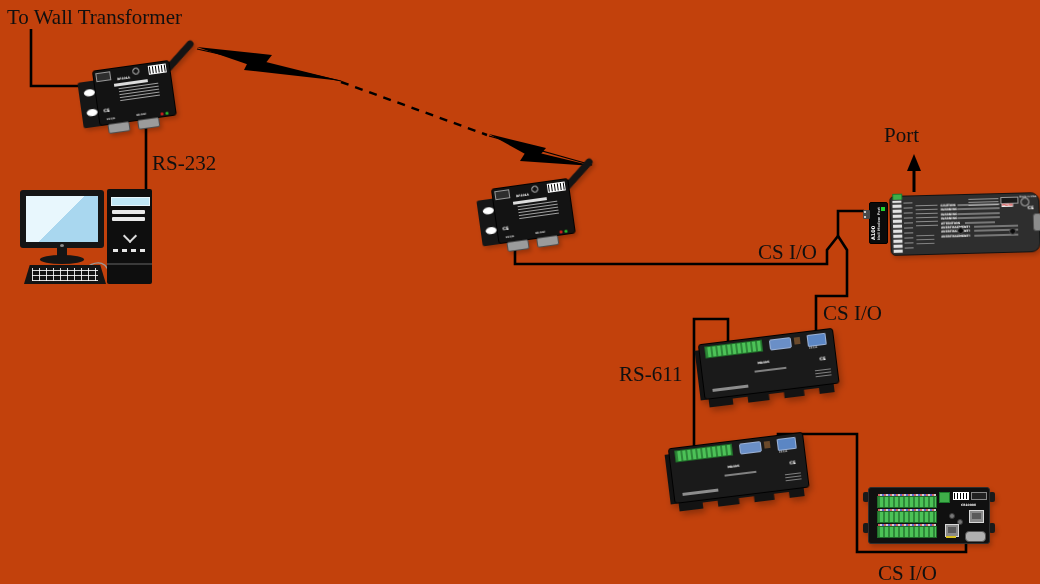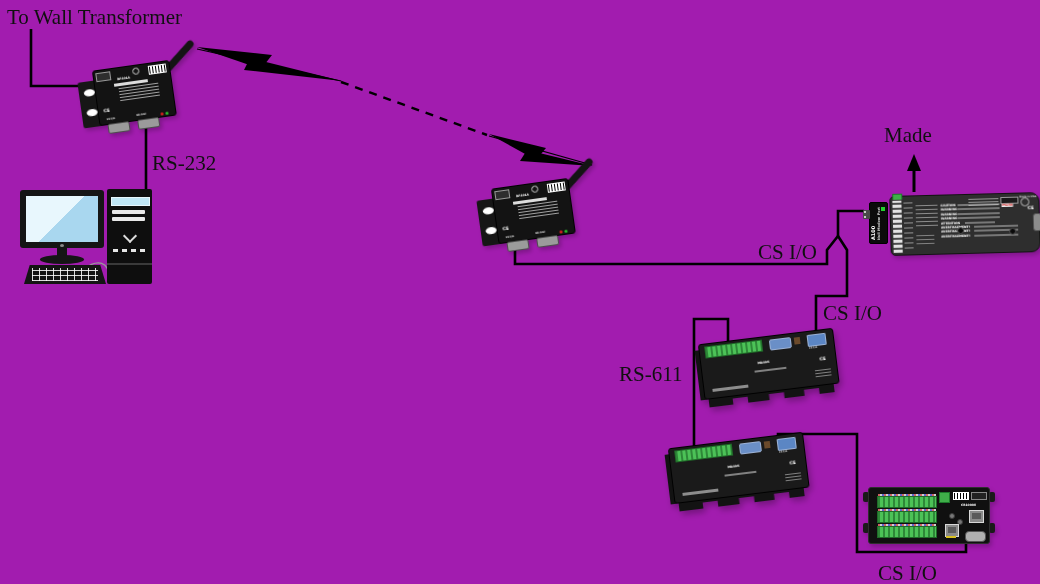--- a/index.html
+++ b/index.html
@@ -1,17 +1,17 @@
 <!DOCTYPE html>
 <html><head>
 <meta charset="utf-8">
 <title>Wireless Network Diagram</title>
 <style>
   html,body{margin:0;padding:0;background:#fff;}
-  #stage{position:relative;width:1040px;height:584px;background:#a21caf;overflow:hidden;
+  #stage{position:relative;width:1040px;height:584px;background:#c2410c;overflow:hidden;
          font-family:"Liberation Serif",serif;color:#111;}
   #wires{position:absolute;left:0;top:0;z-index:1;}
   .dev{position:absolute;z-index:2;}
   .lbl{position:absolute;z-index:3;font-size:21px;white-space:nowrap;color:#101010;}
 
   
   .micro{position:absolute;font:700 6px "DejaVu Sans",sans-serif;color:#fff;white-space:nowrap;
          transform:scale(.5);transform-origin:0 0;line-height:1;z-index:4;}
   .micro2{position:absolute;font:700 7px "DejaVu Sans",sans-serif;color:#fff;white-space:nowrap;
          transform:scale(.65);transform-origin:0 0;line-height:1;z-index:4;}
@@ -169,21 +169,21 @@
 
     <path d="M728 346 V319 H694 V446" fill="none" stroke="#000" stroke-width="2.6"></path>
     <path d="M778 448 V434 H857 V552 H966 V539" fill="none" stroke="#000" stroke-width="2.6"></path>
 
     <path d="M914 192 V168" fill="none" stroke="#000" stroke-width="3"></path>
     <polygon points="914,154 907,171 921,171" fill="#000"></polygon>
   </svg>
 
   <div class="lbl" style="left:7px;top:5px">To Wall Transformer</div>
   <div class="lbl" style="left:152px;top:151px">RS-232</div>
-  <div class="lbl" style="left:884px;top:123px">Made</div>
+  <div class="lbl" style="left:884px;top:123px">Port</div>
   <div class="lbl" style="left:758px;top:240px">CS I/O</div>
   <div class="lbl" style="left:823px;top:301px">CS I/O</div>
   <div class="lbl" style="left:619px;top:362px">RS-611</div>
   <div class="lbl" style="left:878px;top:561px">CS I/O</div>
 
   <div class="dev radio" style="left:80px;top:66px">
     <div class="r-ant">
         <span class="r-ant-base"></span>
       </div>
     <div class="r-bracket">

